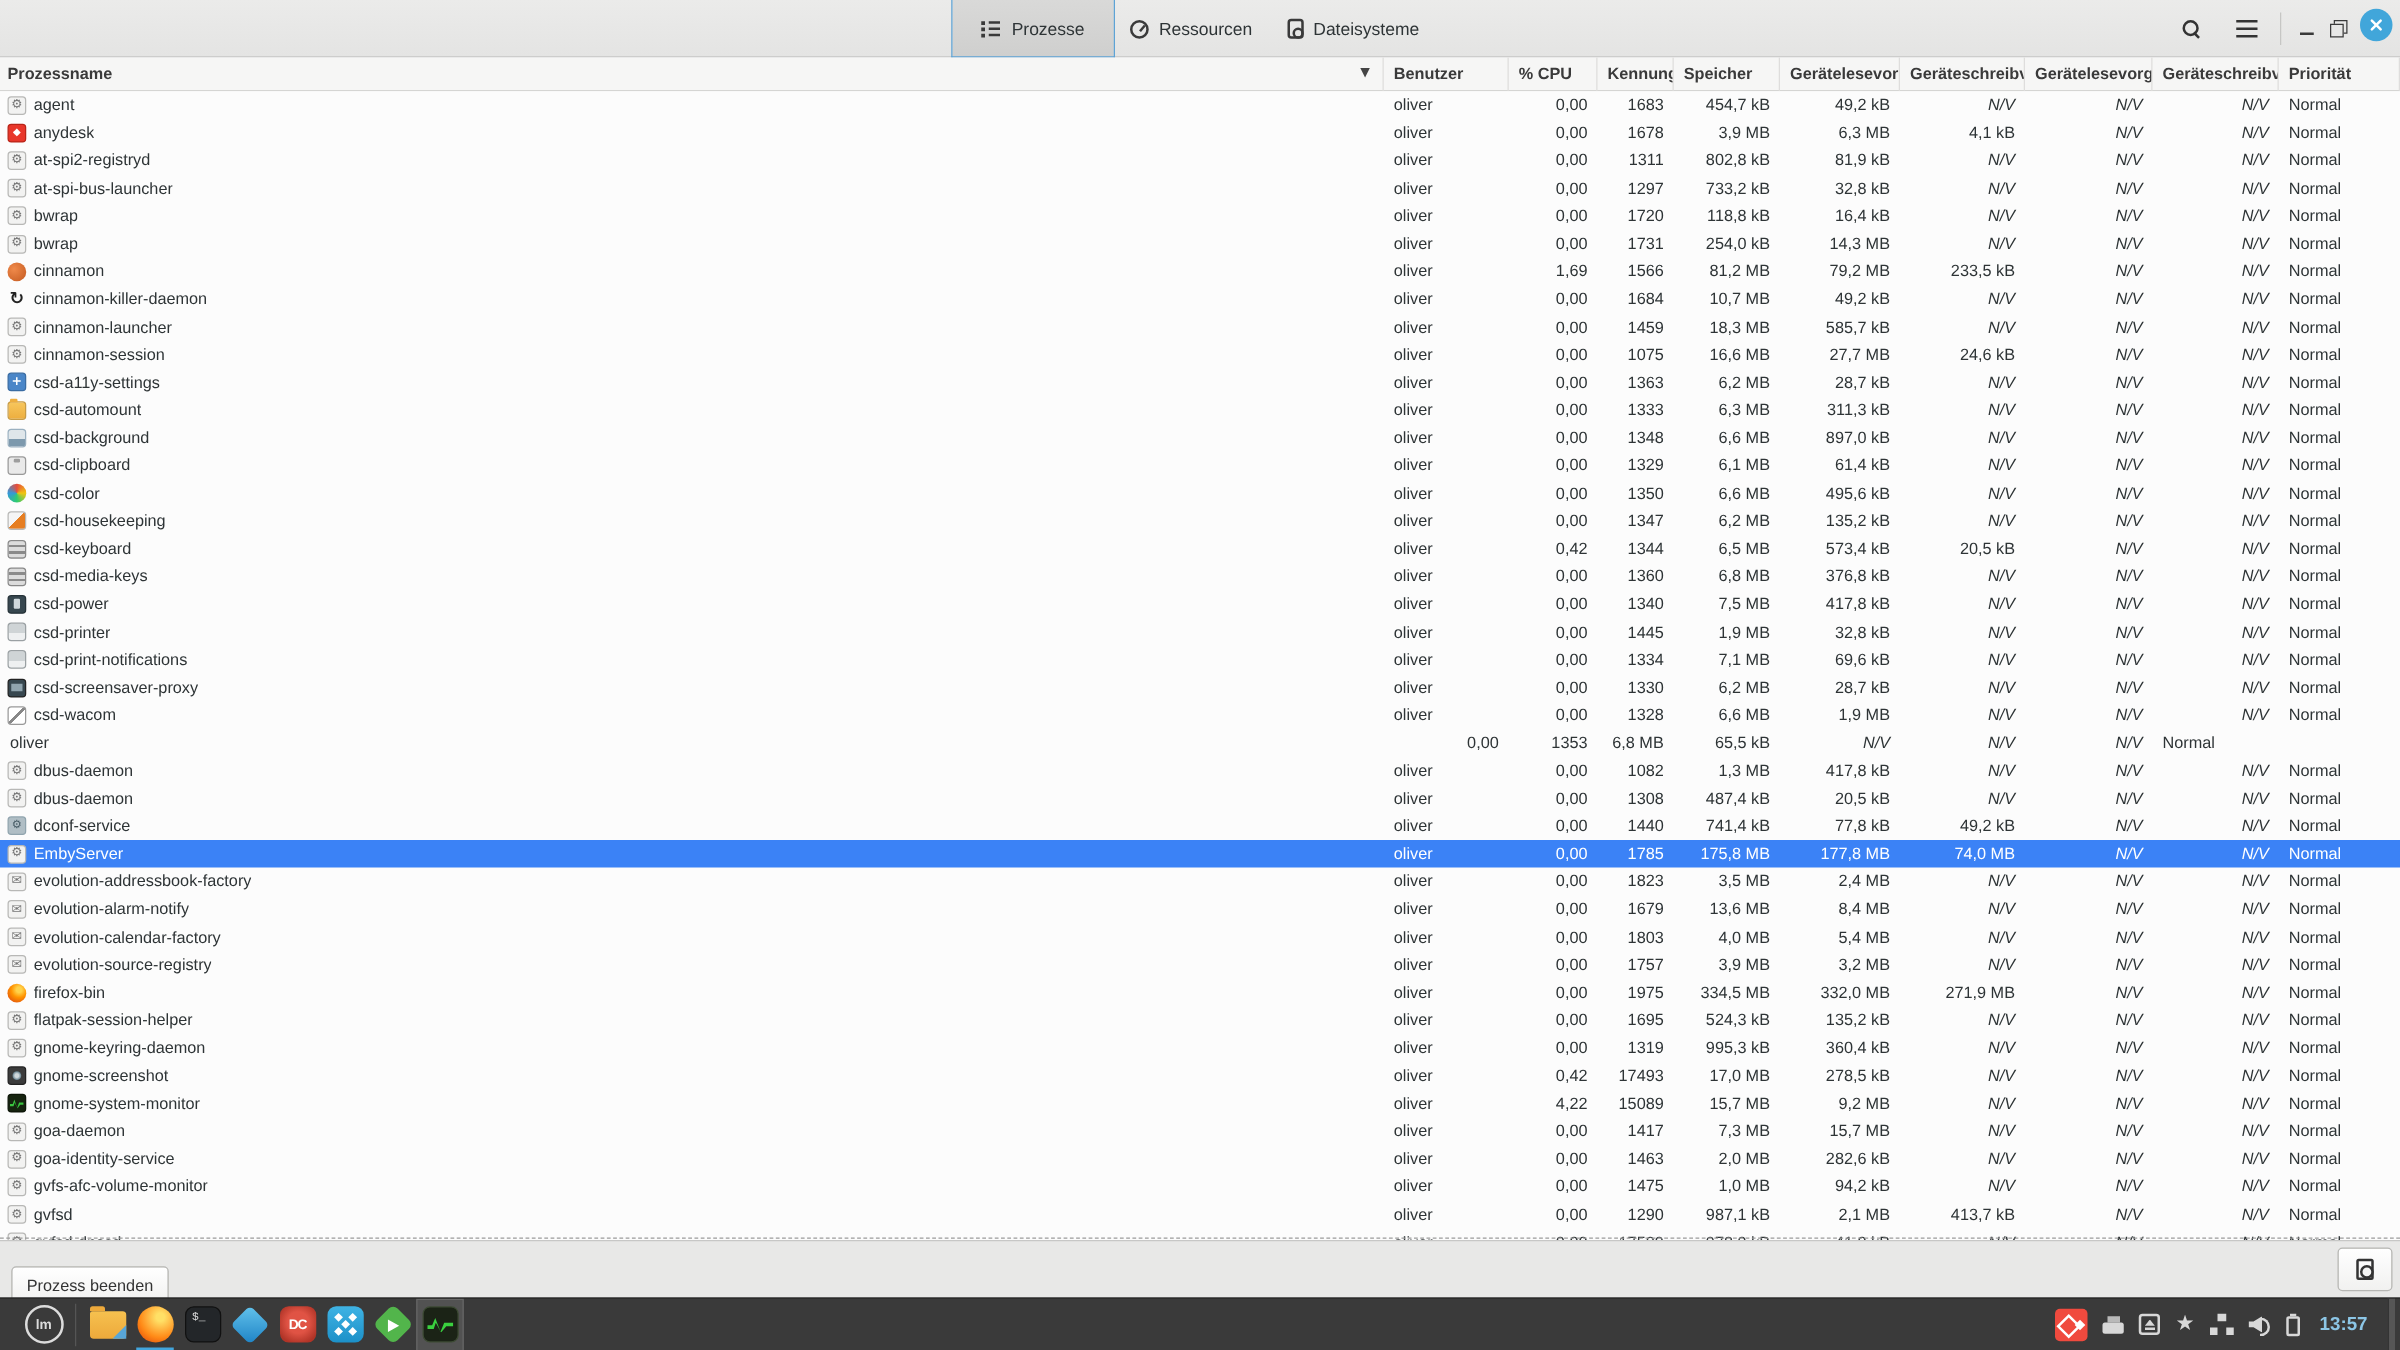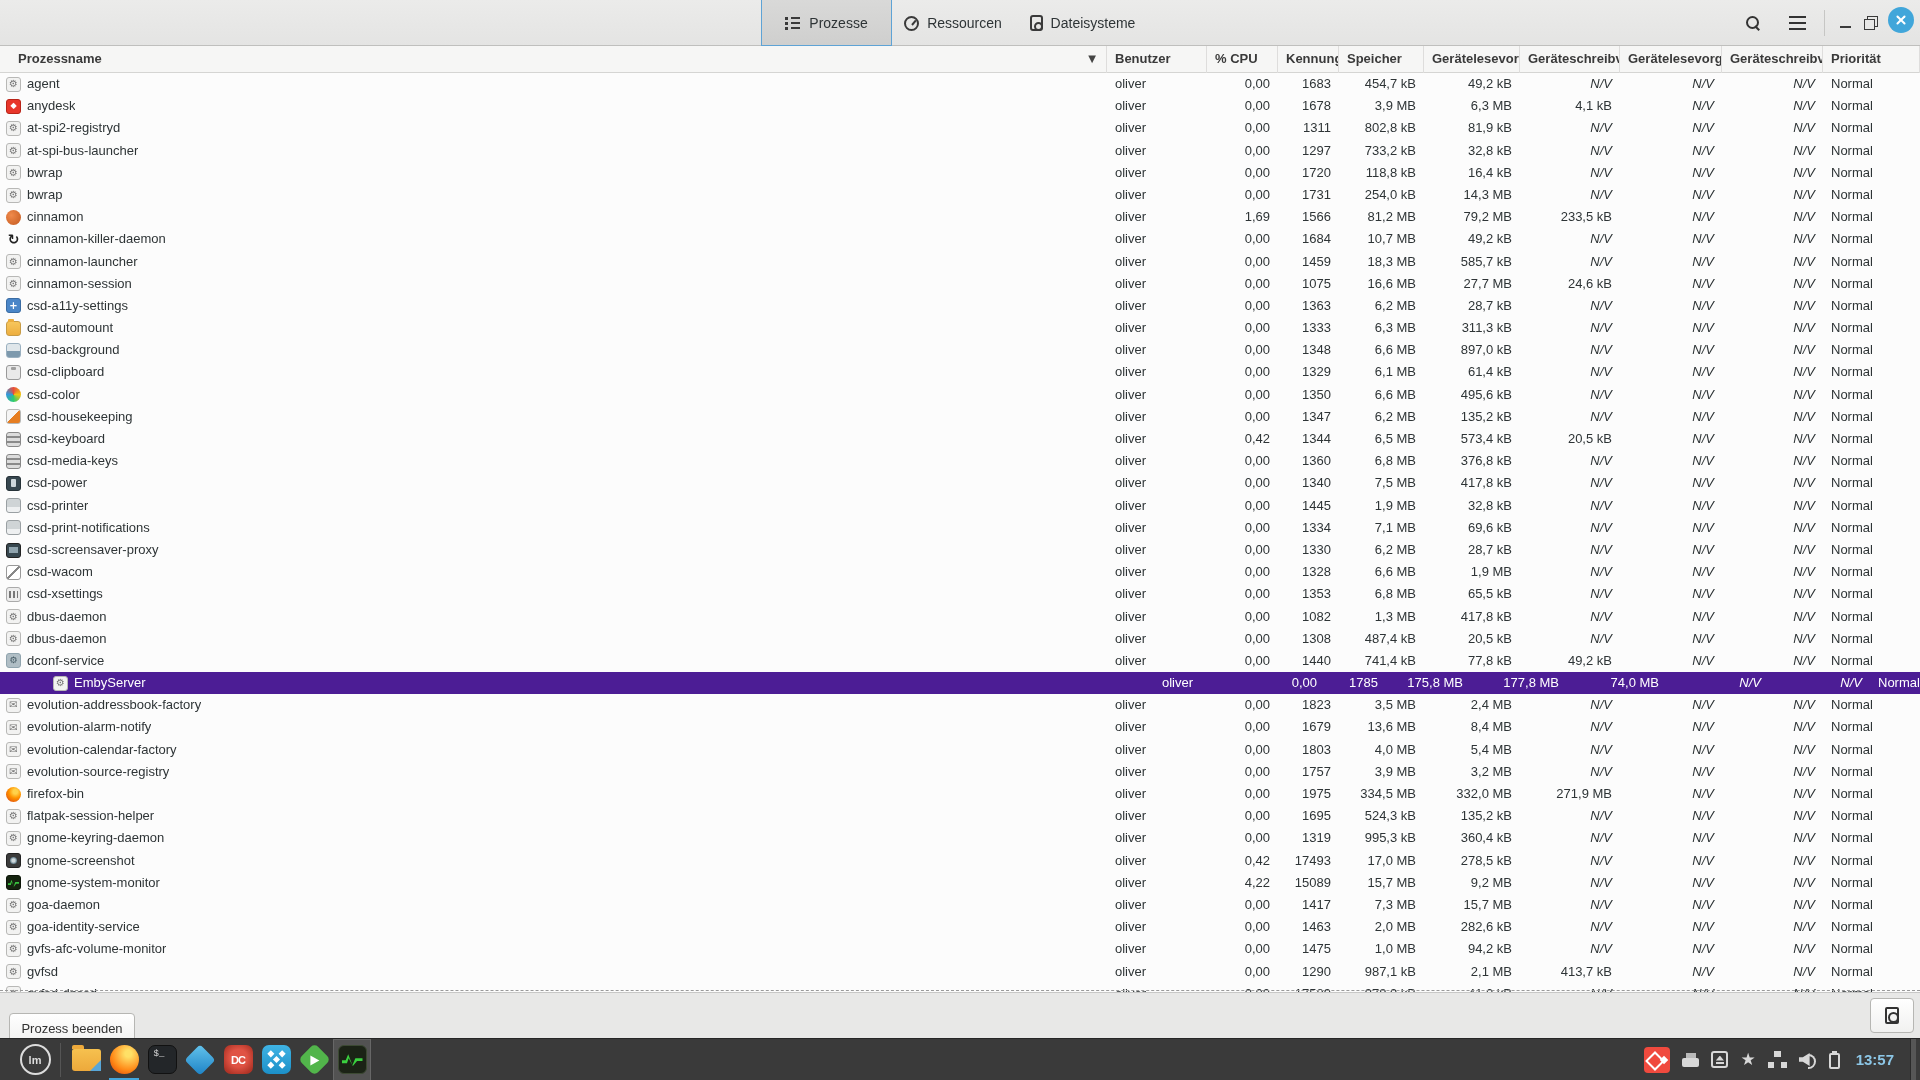--- a/index.html
+++ b/index.html
@@ -39,32 +39,32 @@
   .icon-restore::after { content:""; position:absolute; left:0; bottom:0; width:9px; height:9px; border:1px solid #3a3a3a; background:#e7e7e6; }
   .btn-close { position:absolute; top:7px; width:26px; height:26px; border-radius:50%; border:none; background:#41a6da; display:flex; align-items:center; justify-content:center; cursor:default; }
   .icon-x { position:relative; width:12px; height:12px; }
   .icon-x::before,.icon-x::after { content:""; position:absolute; left:0; top:5px; width:12px; height:2px; background:#fff; border-radius:1px; }
   .icon-x::before { transform:rotate(45deg); } .icon-x::after { transform:rotate(-45deg); }
 
   
   .grid { display:grid; grid-template-columns:1107px 100px 71px 61px 85px 96px 100px 102px 101px 97px; }
   .colheader { position:absolute; top:46px; left:0; width:1920px; height:27px; background:#f6f6f5; border-bottom:1px solid #d5d5d3; }
   .hcell { position:relative; height:27px; line-height:26px; font-weight:bold; color:#3a3a3a; padding:0 8px; border-right:1px solid #dedddc; overflow:hidden; white-space:nowrap; }
-  .hcell.first { padding-left:18px; }
+  .hcell.first { padding-left:6px; }
   .sortarrow { position:absolute; right:10px; top:0; color:#444; font-size:10px; }
   .sortarrow::after { content:"▼"; font-family:"DejaVu Sans",sans-serif; }
 
   
   .rows-viewport { position:absolute; top:73px; left:0; width:1920px; height:919px; background:#fcfcfc; overflow:hidden; }
   .rows-viewport::after { content:""; position:absolute; left:0; right:0; bottom:1px; border-top:1px dashed #9a9a9a; }
   .row { height:22.2px; line-height:22.2px; cursor:default; }
   .row .cell { overflow:hidden; white-space:nowrap; padding:0 8px; }
   .row .cell.r { text-align:right; }
   .row .cell.nv { font-style:italic; }
-  .row.selected { background:#4c1d95; color:#fff;padding-left:47px; }
+  .row.selected { background:#3b82f6; color:#fff; }
   .namecell { display:flex; align-items:center; gap:6px; padding-left:6px !important; }
   .pname { overflow:hidden; white-space:nowrap; }
 
   
   .picon { flex:0 0 15px; width:15px; height:15px; border-radius:3px; background:#f2f2f1; border:1px solid #b8b8b6; display:inline-flex; align-items:center; justify-content:center; font-size:10px; line-height:1; color:#777; font-family:"DejaVu Sans",sans-serif; }
   .p-gear::before { content:"⚙"; }
   .p-anydesk { background:#e8362a; border-color:#b92418; color:#fff; } .p-anydesk::before { content:"◆"; font-size:8px; }
   .p-cinnamon { border:none; border-radius:50%; background:radial-gradient(circle at 35% 35%, #f08a4b, #c3591f); }
   .p-refresh { background:none; border:none; color:#222; font-size:14px; font-weight:bold; } .p-refresh::before { content:"↻"; }
   .p-a11y { background:#4a86c8; border-color:#3a6ca3; color:#fff; font-weight:bold; } .p-a11y::before { content:"+"; }
@@ -536,24 +536,20 @@
         <div class="cell r">0,00</div>
         <div class="cell r">1328</div>
         <div class="cell r">6,6 MB</div>
         <div class="cell r">1,9 MB</div>
         <div class="cell r nv">N/V</div>
         <div class="cell r nv">N/V</div>
         <div class="cell r nv">N/V</div>
         <div class="cell">Normal</div>
       </div>
       <div class="row grid">
-        <div class="cell namecell">
-          <span class="picon p-xsettings"></span>
-          <span class="pname">csd-xsettings</span>
-        </div>
         <div class="cell">oliver</div>
         <div class="cell r">0,00</div>
         <div class="cell r">1353</div>
         <div class="cell r">6,8 MB</div>
         <div class="cell r">65,5 kB</div>
         <div class="cell r nv">N/V</div>
         <div class="cell r nv">N/V</div>
         <div class="cell r nv">N/V</div>
         <div class="cell">Normal</div>
       </div>

